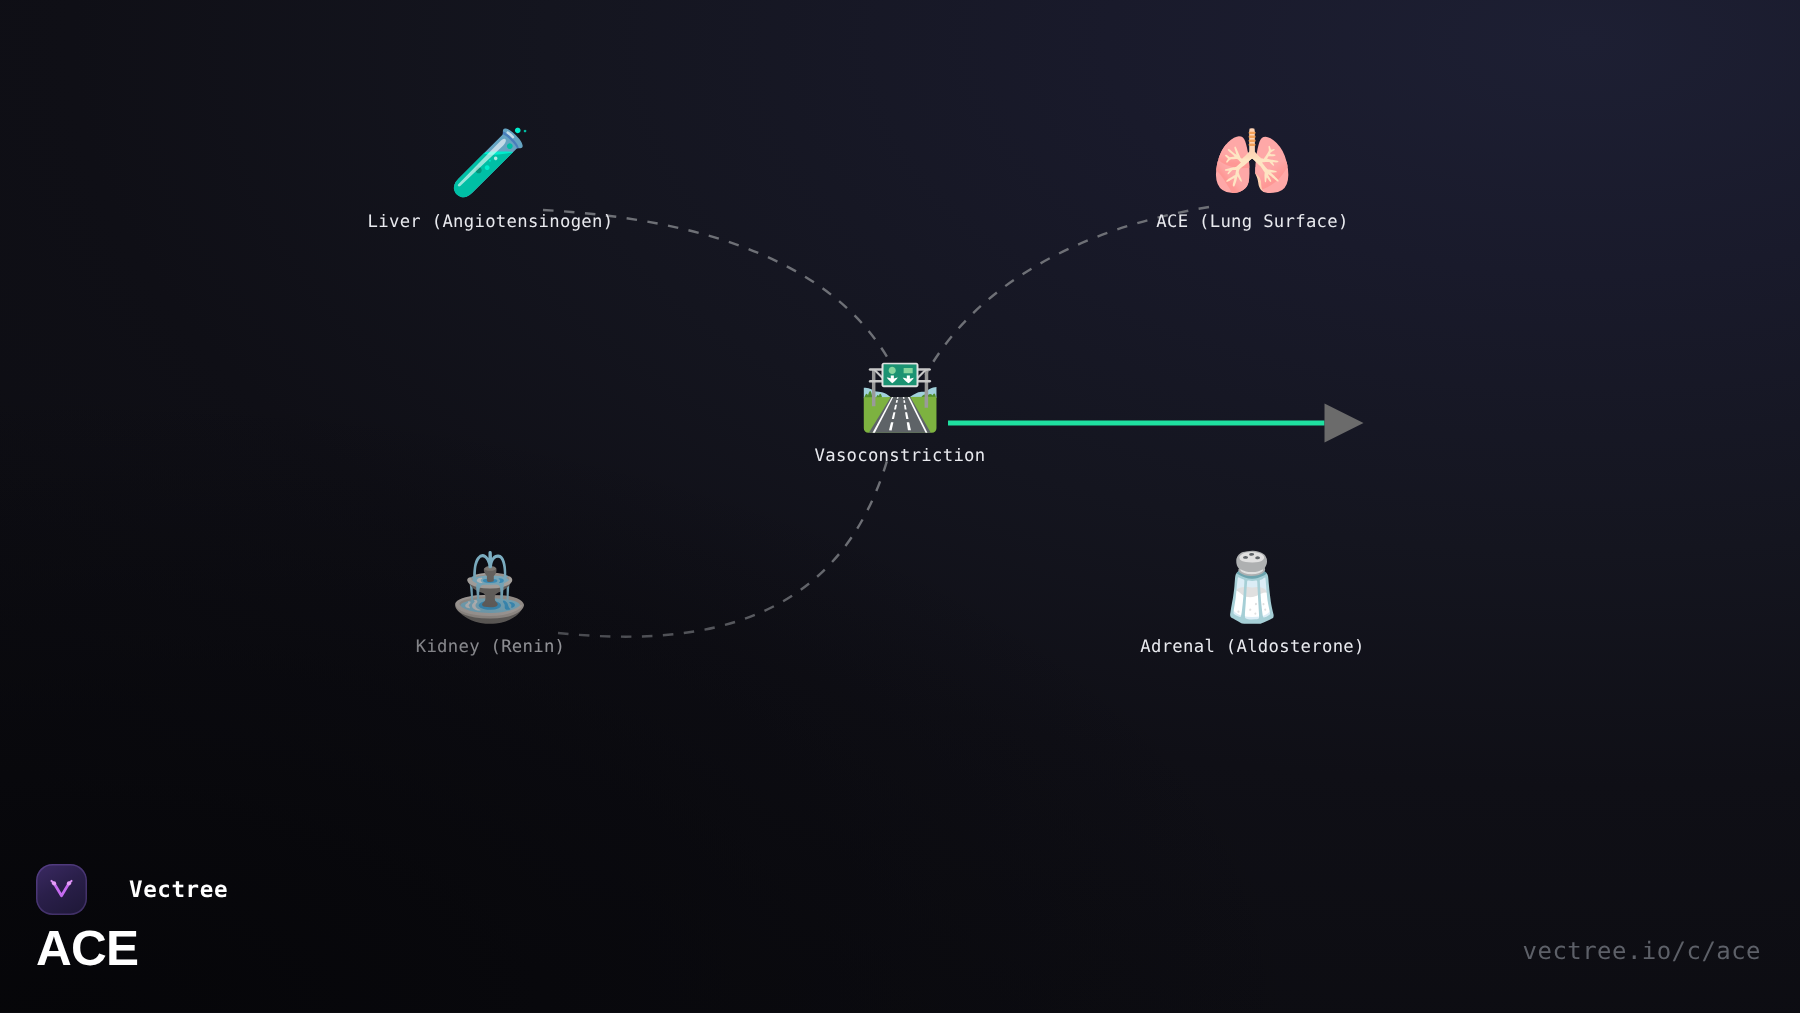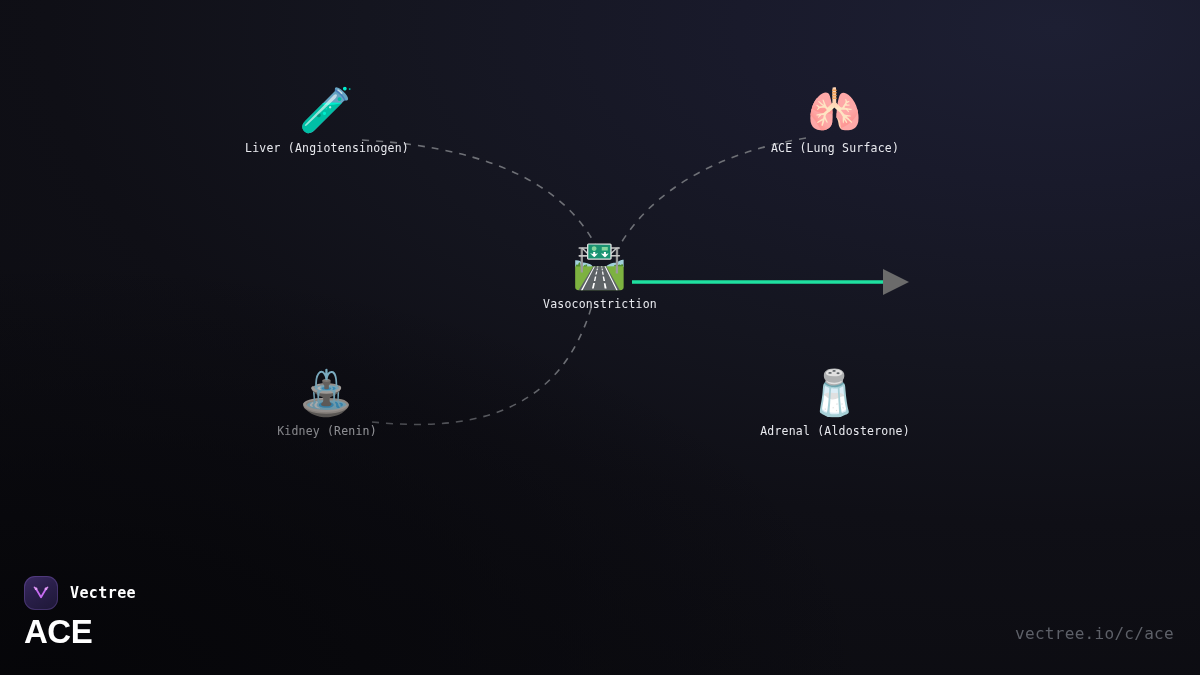--- a/index.html
+++ b/index.html
@@ -61,21 +61,21 @@
     font-family: "DejaVu Sans Mono", "Liberation Mono", monospace;
   }
 
   
   #footer-brand {
     position: absolute;
     left: 24px;
     top: 576px;
     display: flex;
     align-items: center;
-    gap: 12px;
+    gap: 28px;
   }
   #logo-mark {
     width: 34px;
     height: 34px;
     border-radius: 11px;
     background: linear-gradient(150deg, #3b2a63 0%, #2a1f4a 45%, #1d1736 100%);
     box-shadow: inset 0 0 0 1px rgba(150,110,220,0.28);
     display: flex;
     align-items: center;
     justify-content: center;

